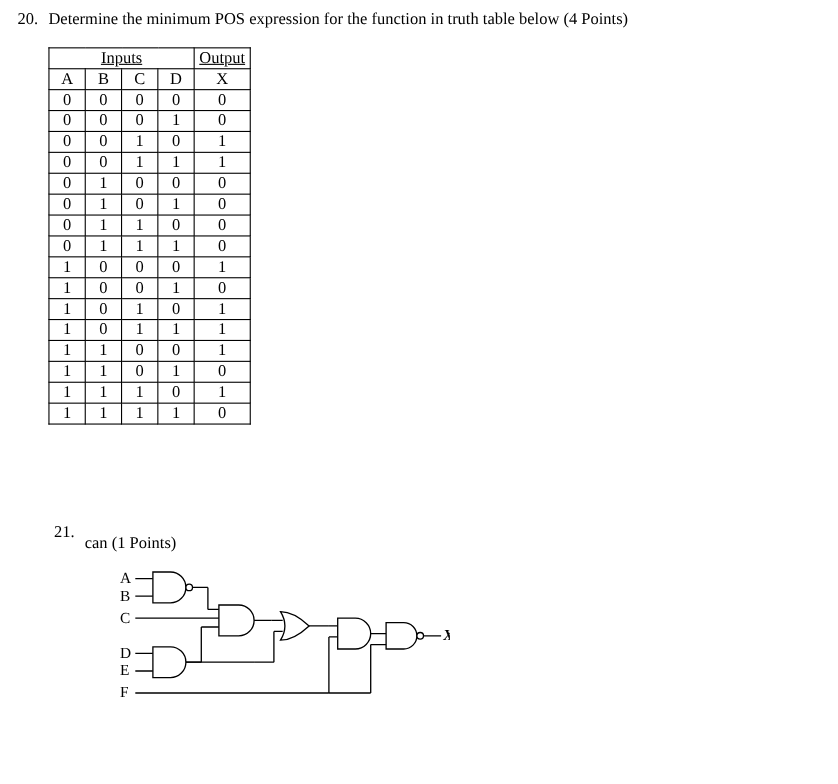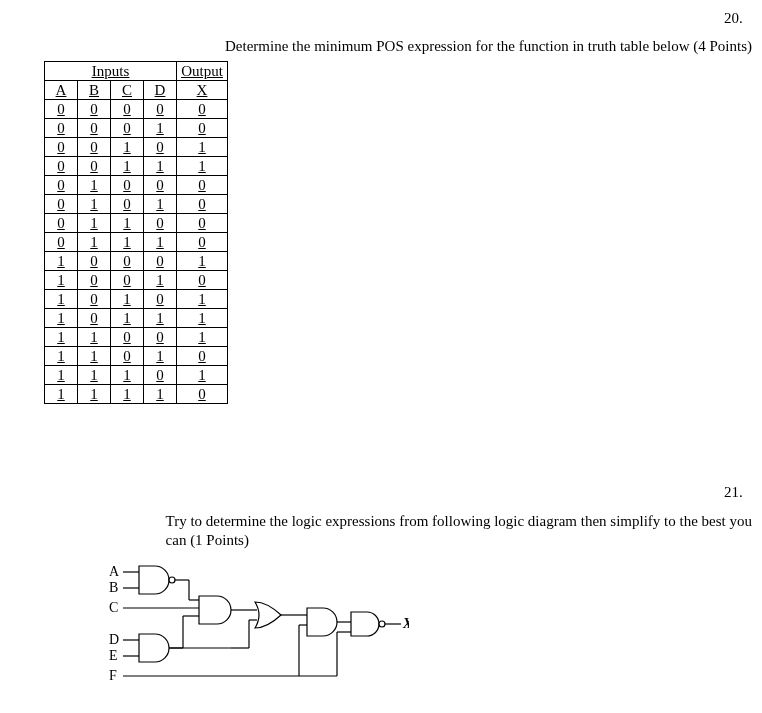--- a/index.html
+++ b/index.html
@@ -10,35 +10,33 @@
     margin: 0;
     padding: 10px 10px 10px 16px;
     width: 762px;
     box-sizing: border-box;
   }
   .question {
     margin-bottom: 40px;
   }
   .qrow {
     display: flex;
-    align-items: flex-end;
-    flex-direction: column;
+    align-items: center;
   }
   .qnum {
     width: 28px;
     flex: 0 0 28px;
   }
   .qtext {
     flex: 1;
   }
   table.truth {
     border-collapse: collapse;
-    margin-top: 6px;
+    margin-top: 16px;
     margin-left: 28px;
-    text-decoration: underline;
   }
   table.truth td, table.truth th {
     border: 1px solid #000;
     text-align: center;
     font-family: "Times New Roman", serif;
     font-size: 15px;
     padding: 0;
     height: 18px;
     line-height: 18px;
   }
@@ -196,21 +194,21 @@
           <td class="col-x">0</td>
         </tr>
       </tbody>
   </table>
 </div>
 
 <div class="question" style="margin-top:80px;margin-left:33px;">
   <div class="qrow">
     <div class="qnum">21.</div>
     <div class="qtext q21text">
-      <span>Try to determine the logic expressions from following logic diagram then simplify to the best you</span><br>
+      <br>
       <span>can (1 Points)</span>
     </div>
   </div>
 
   <div class="diagram-wrap">
     <svg width="300" height="130">
 
       <text x="0" y="12">A</text>
       <text x="0" y="28">B</text>
       <text x="0" y="48">C</text>

